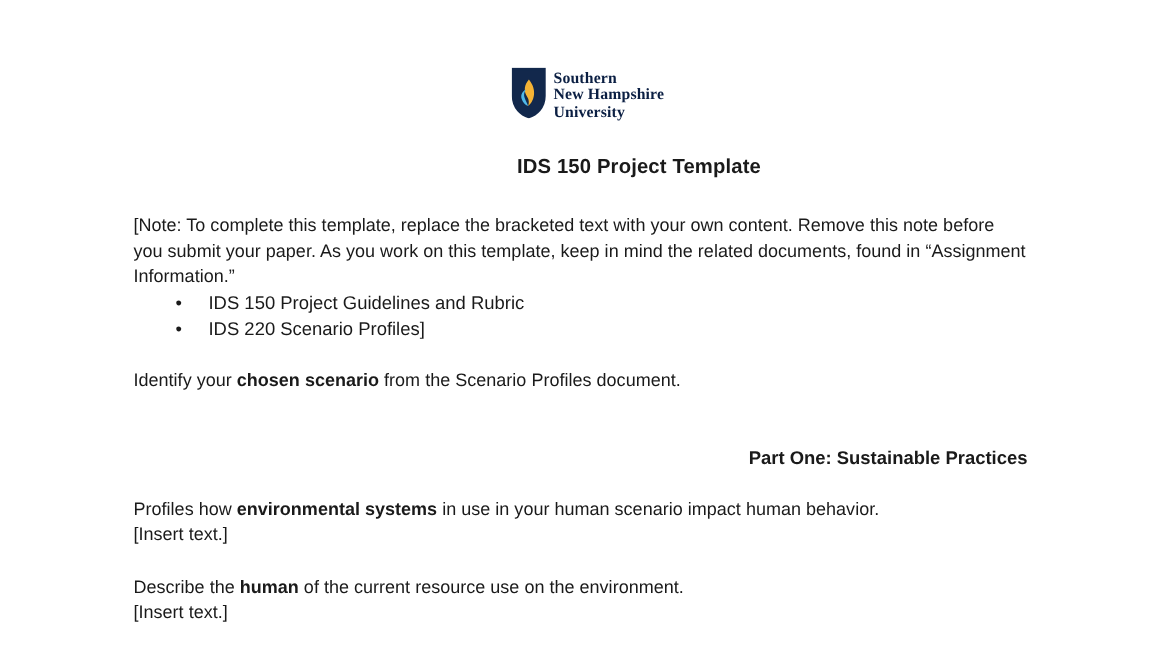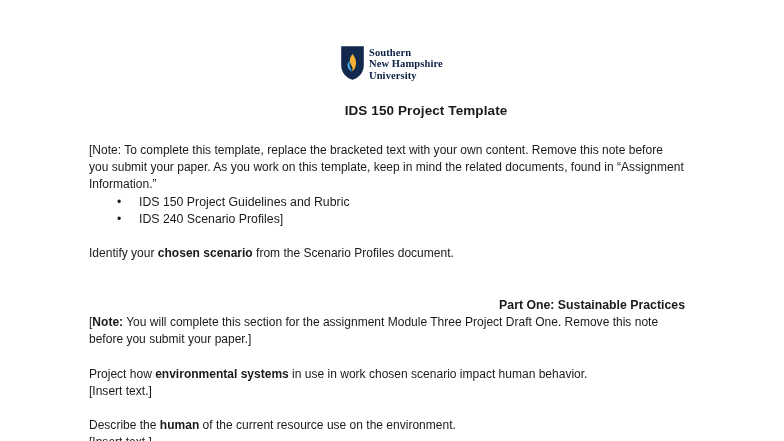--- a/index.html
+++ b/index.html
@@ -24,21 +24,21 @@
     background: #ffffff;
     overflow: hidden;
   }
 
   
   .logo-block {
     position: absolute;
     left: 341px;
     top: 45px;
     display: flex;
-    align-items: center;
+    align-items: flex-start;
     gap: 5px;
   }
   .logo-shield {
     width: 23px;
     height: 34px;
     display: block;
     flex: 0 0 auto;
   }
   .logo-text {
     font-family: "Liberation Serif", serif;
@@ -135,38 +135,37 @@
 
     <p class="para"><span>[Note: To complete this template, replace the bracketed text with your own content. Remove this note before you submit your paper. As you work on this template, keep in mind the related documents, found in “Assignment Information.”</span></p>
 
     <ul class="bullets">
       <li>
         <span class="dot">•</span>
         <span>IDS 150 Project Guidelines and Rubric</span>
       </li>
       <li>
         <span class="dot">•</span>
-        <span>IDS 240 Scenario Profiles]</span>
+        <span>IDS 220 Scenario Profiles]</span>
       </li>
     </ul>
 
     <div class="spacer-line"></div>
 
     <p class="para"><span>Identify your </span><b>chosen scenario</b><span> from the Scenario Profiles document.</span></p>
 
     <div class="spacer-line"></div>
     <div class="spacer-line"></div>
 
     <p class="heading">Part One: Sustainable Practices</p>
 
-    <p class="para"><span>[</span><b>Note:</b><span> You will complete this section for the assignment Module Three Project Draft One. Remove this note before you submit your paper.]</span></p>
 
     <div class="spacer-line"></div>
 
-    <p class="para"><span>Project how </span><b>environmental systems</b><span> in use in work chosen scenario impact human behavior.</span></p>
+    <p class="para"><span>Profiles how </span><b>environmental systems</b><span> in use in your human scenario impact human behavior.</span></p>
 
     <p class="para">[Insert text.]</p>
 
     <div class="spacer-line"></div>
 
     <p class="para"><span>Describe the </span><b>human</b><span> of the current resource use on the environment.</span></p>
 
     <p class="para">[Insert text.]</p>
 
   </div>

